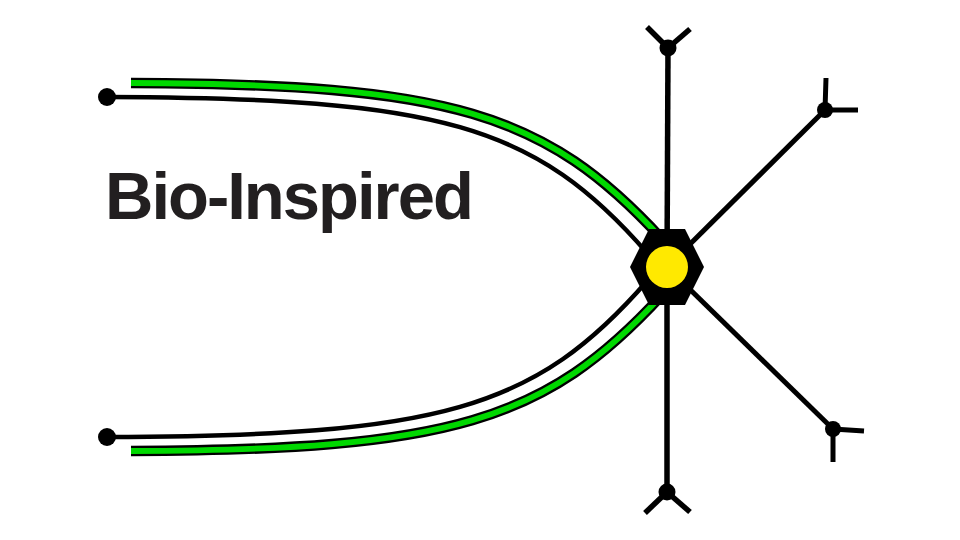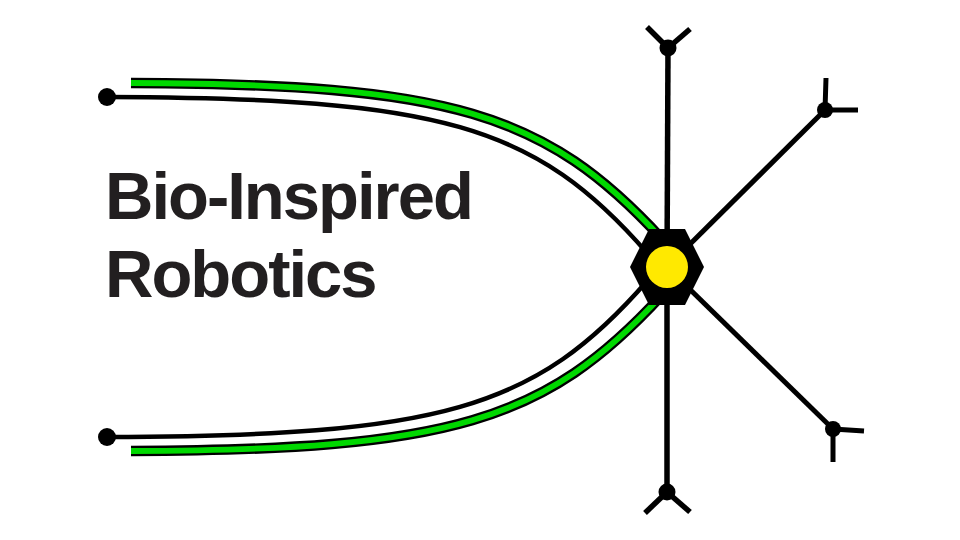--- a/index.html
+++ b/index.html
@@ -78,16 +78,15 @@
       <path class="ln" d="M833,429 L833,462" stroke-width="5"></path>
       <circle class="ln-dot" cx="833" cy="429" r="8"></circle>
     </g>
 
     <polygon class="soma" points="630,267 649,229 685,229 704,267 685,305 649,305"></polygon>
     <circle class="nucleus" cx="667" cy="267" r="21"></circle>
   </svg>
 
   <div class="title-block">
     <span class="title-line">Bio-Inspired</span>
-    <span class="title-line">Robotics</span>
   </div>
 
 </div>
 
 </body></html>

